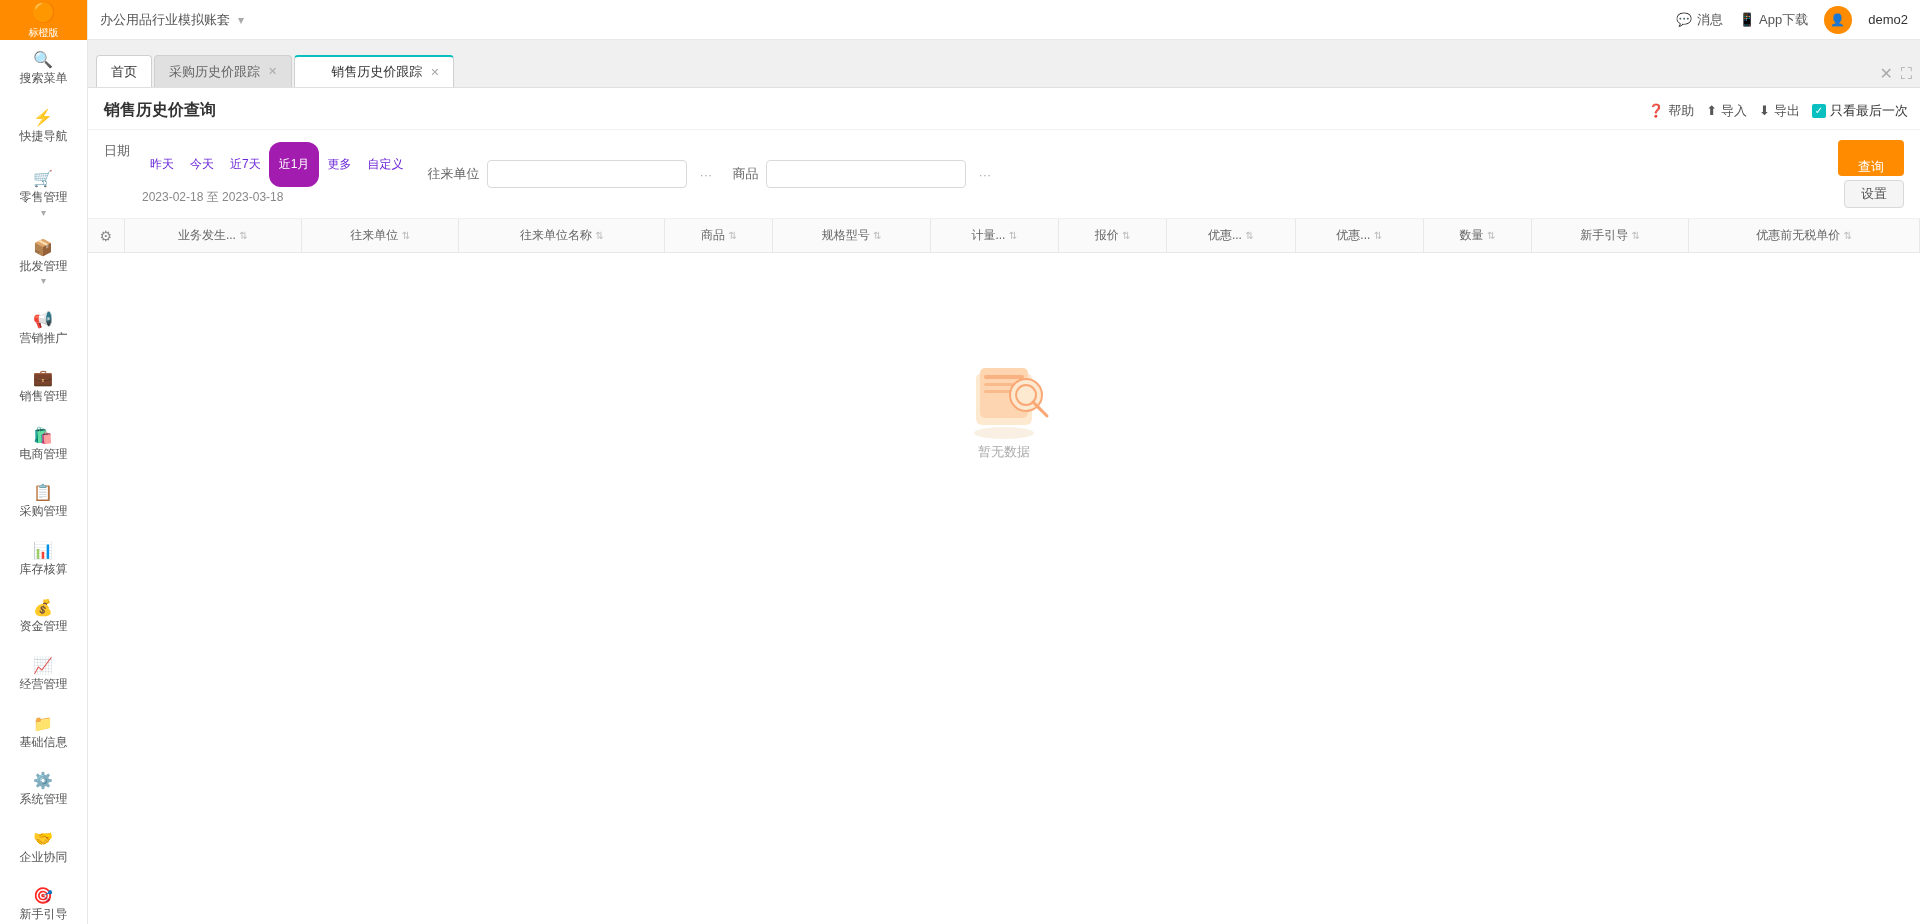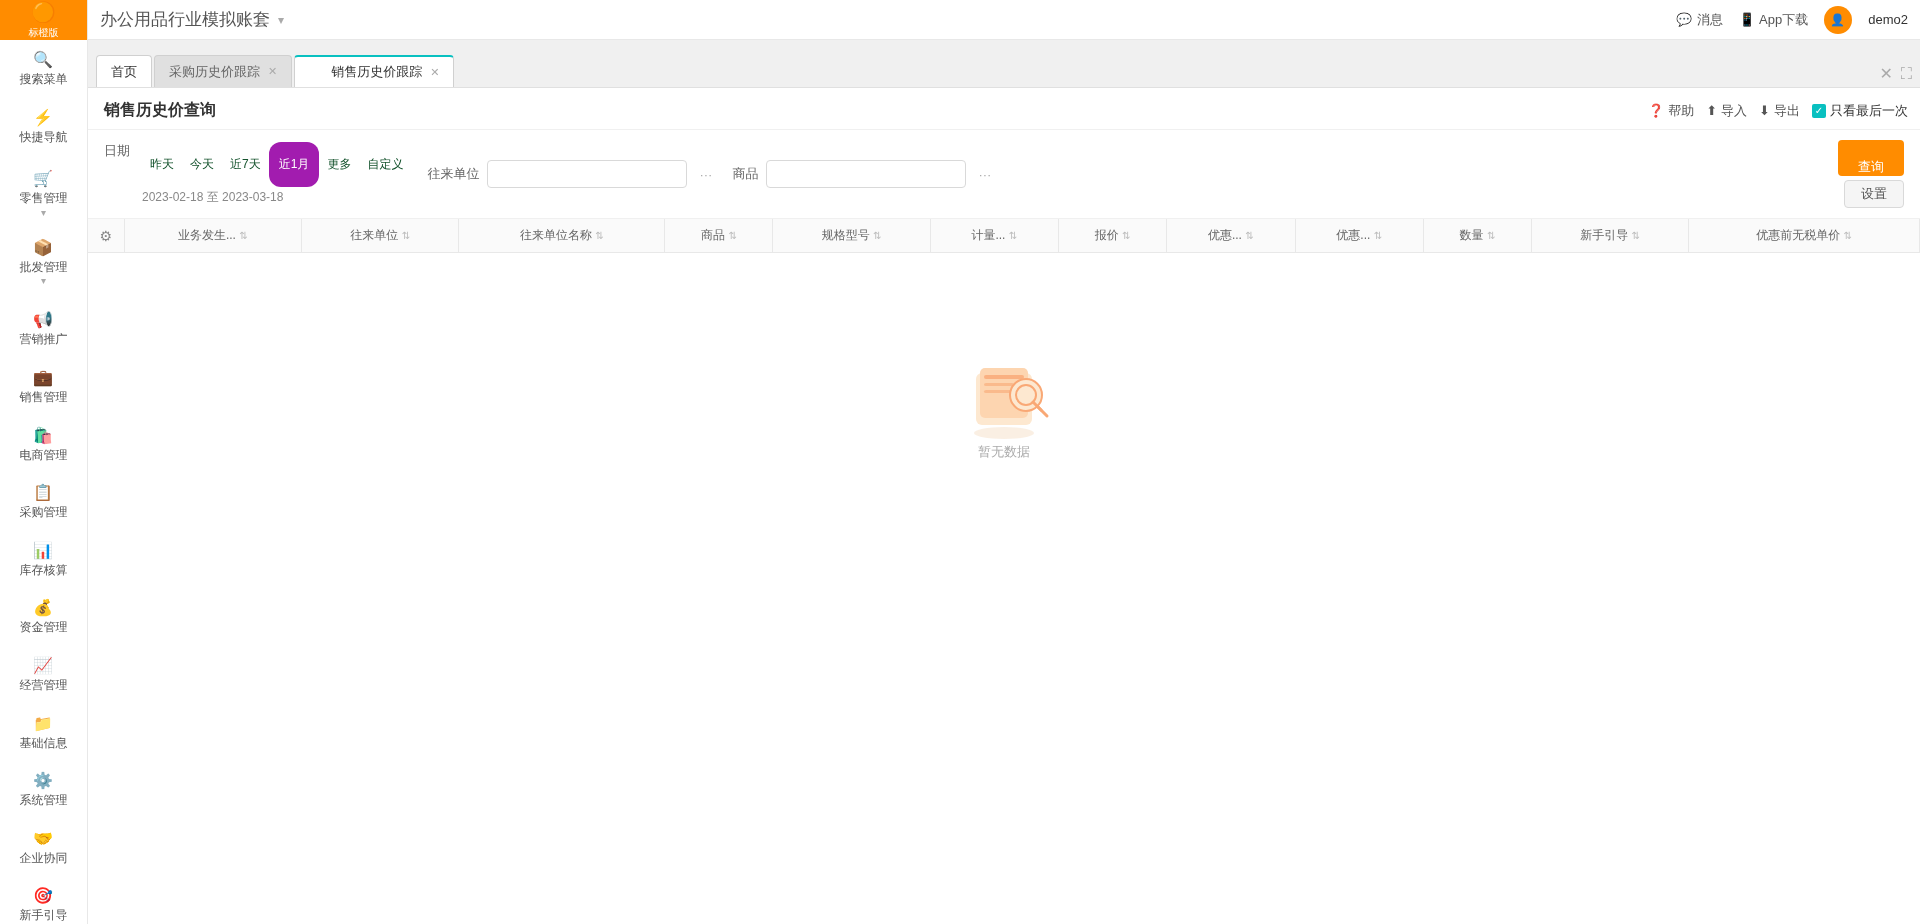--- a/index.html
+++ b/index.html
@@ -5,32 +5,32 @@
     * { margin: 0; padding: 0; box-sizing: border-box; }
     body { font-family: 'Microsoft YaHei', Arial, sans-serif; font-size: 13px; background: #f5f5f5; color: #333; width: 1920px; height: 924px; overflow: hidden; display: flex; }
 
     
     .sidebar { width: 88px; min-width: 88px; background: #fff; display: flex; flex-direction: column; align-items: center; border-right: 1px solid #e8e8e8; height: 924px; overflow-y: auto; }
     .sidebar-logo { width: 88px; height: 56px; background: #ff8c00; display: flex; flex-direction: column; align-items: center; justify-content: center; cursor: pointer; }
     .sidebar-logo-icon { font-size: 20px; color: #fff; }
     .sidebar-logo-text { font-size: 10px; color: #fff; margin-top: 2px; }
     .sidebar-item { width: 88px; padding: 10px 4px; display: flex; flex-direction: column; align-items: center; justify-content: center; cursor: pointer; color: #555; font-size: 12px; border-bottom: none; }
     .sidebar-item .item-icon { font-size: 16px; margin-bottom: 3px; }
-    .sidebar-item .item-label { text-align: left; line-height: 1.3; }
+    .sidebar-item .item-label { text-align: left; line-height: 1.3; font-family: Liberation Mono, monospace; }
     .has-arrow { position: relative; }
     .has-arrow::after { content: '▾'; font-size: 10px; color: #aaa; }
     .sidebar-divider { width: 60px; height: 1px; background: #f0f0f0; margin: 2px 0; }
 
     
     .main { flex: 1; display: flex; flex-direction: column; height: 924px; overflow: hidden; }
 
     
     .top-header { height: 40px; background: #fff; display: flex; align-items: center; justify-content: space-between; padding: 0 12px; border-bottom: 1px solid #e8e8e8; }
     .top-header-left { display: flex; align-items: center; gap: 8px; }
-    .breadcrumb-title { font-size: 17px; color: #555; }
+    .breadcrumb-title { font-size: 13px; color: #555; }
     .breadcrumb-arrow { color: #aaa; font-size: 12px; }
     .top-header-right { display: flex; align-items: center; gap: 16px; }
     .header-action { display: flex; align-items: center; gap: 4px; cursor: pointer; color: #555; font-size: 13px; }
     .user-avatar { width: 28px; height: 28px; border-radius: 50%; background: #ff8c00; display: flex; align-items: center; justify-content: center; color: #fff; font-size: 12px; cursor: pointer; }
 
     
     .tab-bar { height: 48px; background: #f0f0f0; display: flex; align-items: flex-end; padding: 0 0 0 8px; border-bottom: 1px solid #e0e0e0; }
     .tab { height: 32px; padding: 0 14px; display: flex; align-items: center; gap: 6px; cursor: pointer; font-size: 13px; border-radius: 4px 4px 0 0; background: #e0e0e0; color: #666; border: 1px solid #d0d0d0; border-bottom: none; margin-right: 2px; }
     .tab.home { background: #fff; color: #333; }
     .tab.active { background: #fff; color: #333; border-top: 2px solid #09c0c0; padding-left: 36px; }
@@ -47,21 +47,21 @@
     .page-title-actions { display: flex; align-items: center; gap: 12px; }
     .title-action-btn { display: flex; align-items: center; gap: 4px; cursor: pointer; color: #555; font-size: 13px; }
     .only-last-checkbox { display: flex; align-items: center; gap: 4px; cursor: pointer; font-size: 13px; color: #333; }
     .checkbox-checked { width: 14px; height: 14px; background: #09c0c0; border-radius: 2px; display: flex; align-items: center; justify-content: center; color: #fff; font-size: 10px; }
 
     
     .filter-bar { padding: 10px 16px; border-bottom: 1px solid #f0f0f0; display: flex; align-items: center; gap: 16px; flex-wrap: wrap; }
     .filter-group { display: flex; align-items: flex-start; gap: 12px; }
     .filter-label { color: #666; font-size: 13px; white-space: nowrap; }
     .date-filter-row { display: flex; align-items: center; gap: 0; }
-    .date-btn { padding: 3px 8px; font-size: 12px; color: #14532d; cursor: pointer; border-radius: 3px; }
+    .date-btn { padding: 3px 8px; font-size: 12px; color: #6d28d9; cursor: pointer; border-radius: 3px; }
     .date-btn.active { background: #a21caf; color: #fff; border-radius: 12px; padding: 14px 10px; }
     .date-range-text { font-size: 12px; color: #888; margin-top: 2px; }
     .filter-field { display: flex; align-items: center; gap: 8px; }
     .filter-input { border: 1px solid #d9d9d9; border-radius: 4px; padding: 4px 8px; font-size: 13px; color: #333; min-width: 200px; height: 28px; }
     .filter-dots { color: #aaa; font-size: 13px; cursor: pointer; padding: 0 4px; }
     .query-btn { background: #ff8c00; color: #fff; border: none; border-radius: 4px; padding: 18px 20px; font-size: 13px; cursor: pointer; height: 30px; }
     .settings-btn { background: #f5f5f5; color: #555; border: 1px solid #d9d9d9; border-radius: 4px; padding: 4px 16px; font-size: 13px; cursor: pointer; height: 28px; }
     .filter-right { display: flex; flex-direction: column; align-items: flex-end; gap: 4px; margin-left: auto; }
 
     

